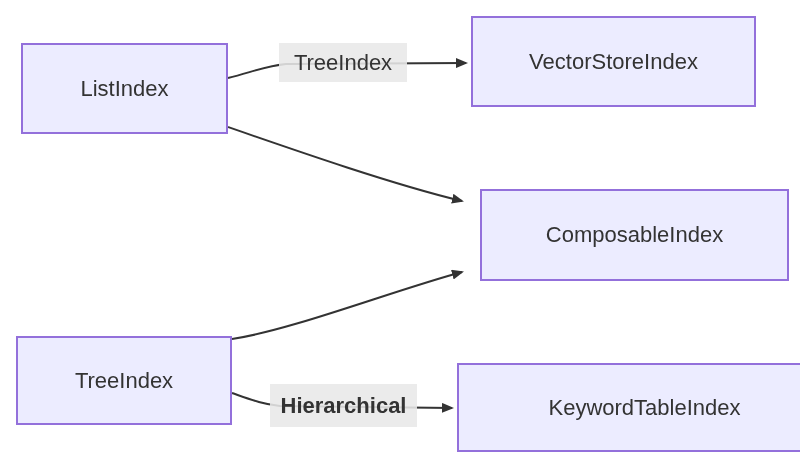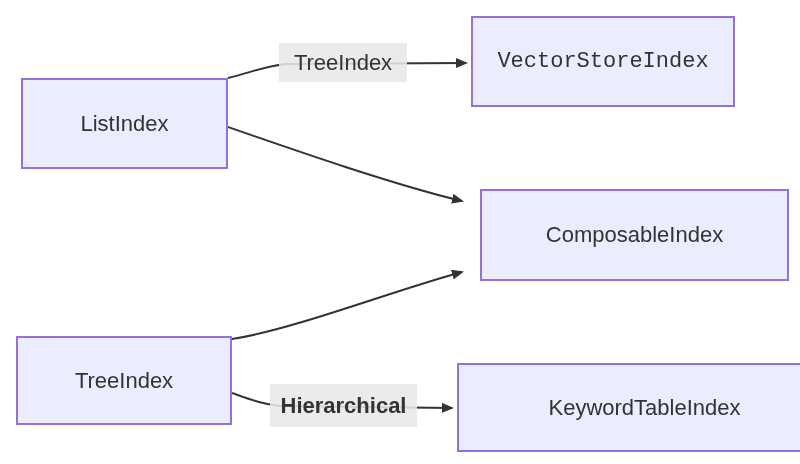--- a/index.html
+++ b/index.html
@@ -21,22 +21,22 @@
     box-sizing: border-box;
     background: #ECECFF;
     border: 2px solid #9370DB;
     color: #333333;
     font-size: 22px;
     display: flex;
     align-items: center;
     justify-content: center;
     white-space: nowrap;
   }
-  .node-list      { left: 21px;  top: 43px;  width: 207px; height: 91px; margin-top: 35px; }
-  .node-vector    { left: 471px; top: 16px;  width: 264px; height: 91px; font-family: Liberation Mono, monospace; }
+  .node-list      { left: 21px;  top: 43px;  width: 207px; height: 91px; }
+  .node-vector    { left: 471px; top: 16px;  width: 285px; height: 91px; }
   .node-composable{ left: 468px; top: 189px; width: 309px; height: 92px; margin-left: 12px; }
   .node-tree      { left: 16px;  top: 336px; width: 216px; height: 89px; }
   .node-keyword   { left: 457px; top: 363px; width: 375px; height: 89px; }
   .edge-label {
     position: absolute;
     box-sizing: border-box;
     background: rgba(232,232,232,0.88);
     color: #333333;
     font-size: 22px;
     display: flex;

